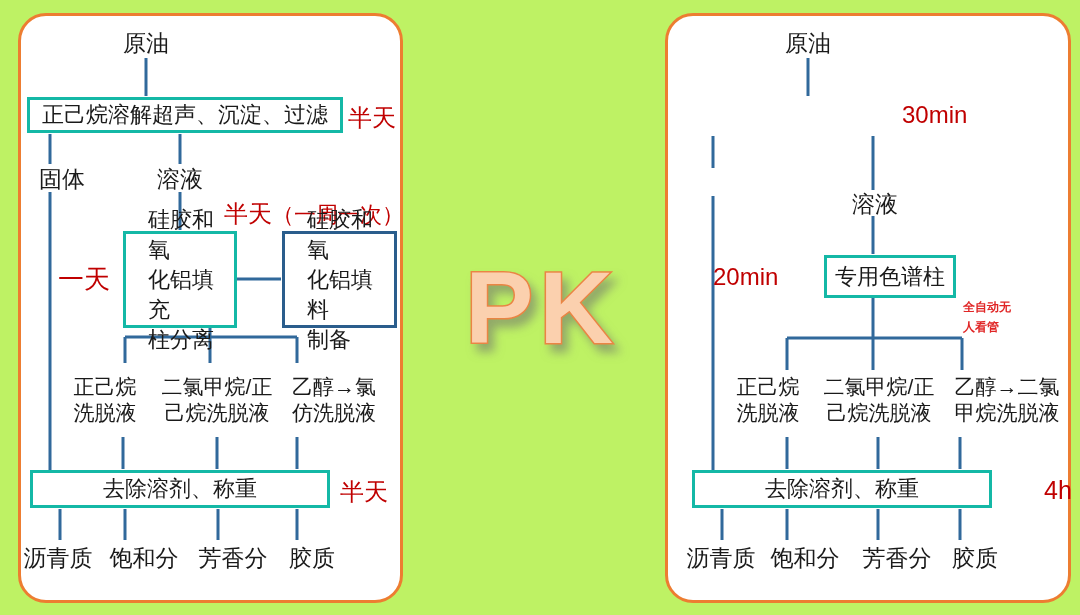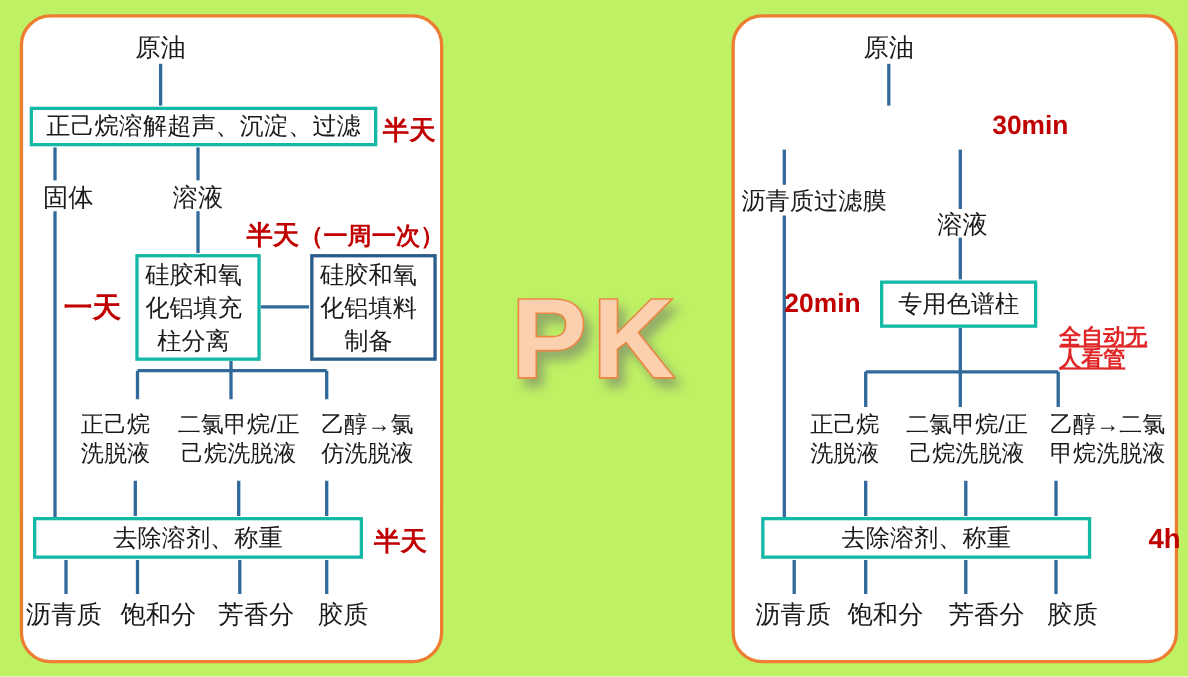--- a/index.html
+++ b/index.html
@@ -13,28 +13,28 @@
   }
   .wires{position:absolute;left:0;top:0;width:1080px;height:615px;pointer-events:none;}
   .lbl{position:absolute;font-size:23px;text-align:center;white-space:pre-line;line-height:26px;}
   .box{
     position:absolute;background:#ffffff;border:3px solid #14b8a6;
     display:flex;align-items:center;justify-content:center;
     font-size:22px;text-align:center;white-space:pre-line;line-height:30px;
     box-sizing:border-box;
   }
   .box.blue{border-color:#2a5d8c;}
-  .box.multiline{justify-content:flex-start;padding-left:6px;text-align:center;}
+  .box.multiline{justify-content:flex-start;padding-left:22px;text-align:left;}
   .time{
-    position:absolute;color:#c00000;font-weight:bold;font-size:24px;white-space:nowrap;
+    position:absolute;color:#c00000;font-weight:normal;font-size:24px;white-space:nowrap;
   }
   .time .note{font-size:22px;}
   .auto-note{
-    position:absolute;color:#e02626;font-weight:bold;font-size:20px;line-height:20px;
-    white-space:pre-line;text-align:left;text-decoration:underline;
+    position:absolute;color:#e02626;font-weight:bold;font-size:12px;line-height:20px;
+    white-space:pre-line;text-align:left;
   }
   .eluent{font-size:21px;line-height:26px;}
   .pk{
     position:absolute;left:452px;top:235px;width:180px;height:140px;
     filter:drop-shadow(6px 8px 5px rgba(110,110,110,0.55));
   }
   .pk text{
     font-family:"Liberation Sans","DejaVu Sans",sans-serif;
     font-size:102px;font-weight:bold;letter-spacing:6px;
     fill:#fbd0ae;stroke:#ea8544;stroke-width:3px;paint-order:stroke;
@@ -106,25 +106,24 @@
   <div class="lbl" style="left:272px;top:545px;width:80px;">胶质</div>
 
   <svg class="pk" viewBox="0 0 180 140">
     <text x="90" y="108" text-anchor="middle">PK</text>
   </svg>
 
   <div class="lbl" style="left:764px;top:30px;width:88px;">原油</div>
 
   <div class="time" style="left:902px;top:101px;">30min</div>
 
-  <div class="lbl" style="left:667px;top:170px;width:146px;font-size:22px;">沥青质过滤膜</div>
   <div class="lbl" style="left:835px;top:191px;width:80px;">溶液</div>
 
   <div class="time" style="left:713px;top:263px;">20min</div>
-  <div class="box" style="left:800px;top:255px;width:143px;height:43px;">专用色谱柱</div>
+  <div class="box" style="left:824px;top:255px;width:132px;height:43px;">专用色谱柱</div>
   <div class="auto-note" style="left:963px;top:297px;width:100px;">全自动无
 人看管</div>
 
   <div class="lbl eluent" style="left:718px;top:374px;width:100px;">正己烷
 洗脱液</div>
   <div class="lbl eluent" style="left:812px;top:374px;width:134px;">二氯甲烷/正
 己烷洗脱液</div>
   <div class="lbl eluent" style="left:949px;top:374px;width:116px;">乙醇→二氯
 甲烷洗脱液</div>
 

